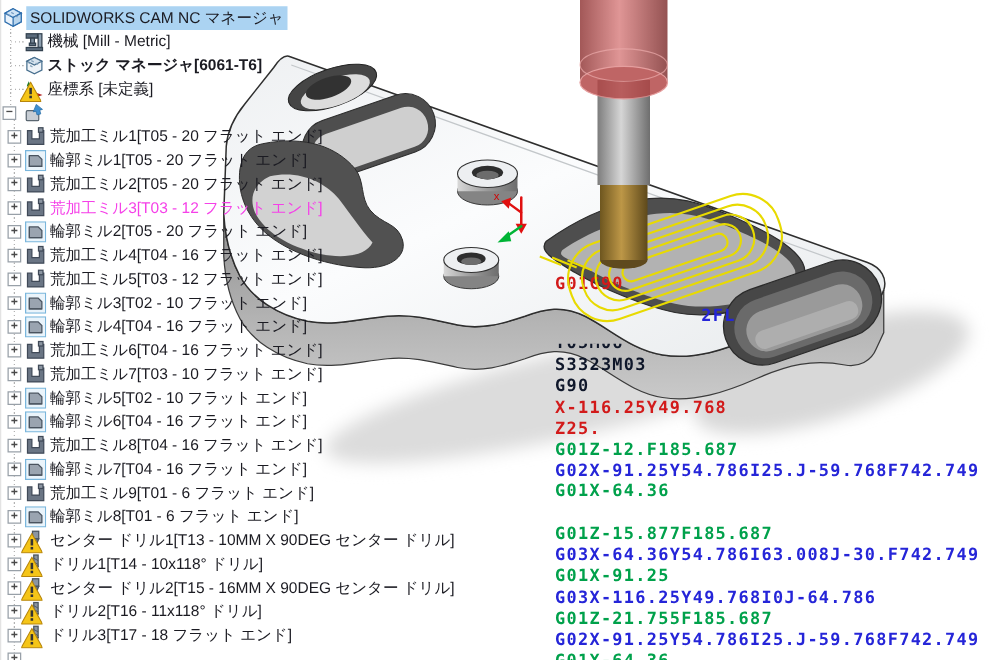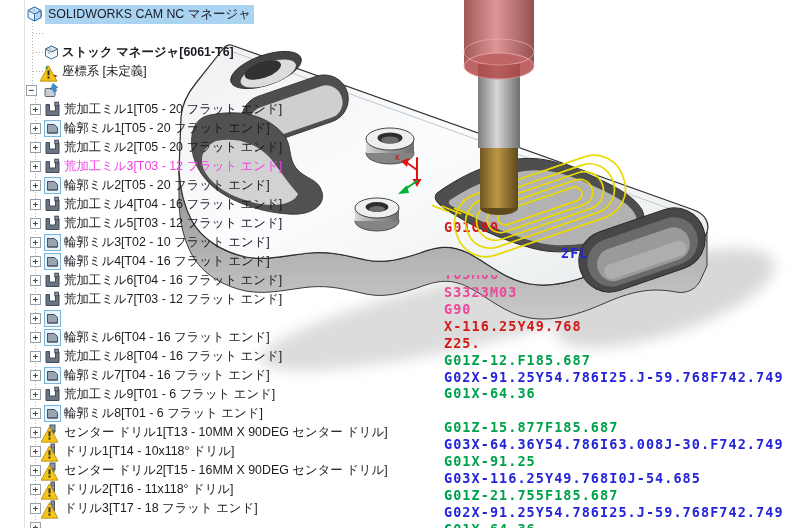--- a/index.html
+++ b/index.html
@@ -5,23 +5,23 @@
   html,body{margin:0;padding:0;background:#fff;}
   #stage{position:relative;width:800px;height:528px;background:#ffffff;overflow:hidden;
          font-family:"Liberation Sans","DejaVu Sans",sans-serif;}
   
   #model-svg,#top-svg{position:absolute;left:0;top:0;}
   #top-svg{pointer-events:none;}
   
   #nc{position:absolute;left:0;top:0;width:800px;height:429px;pointer-events:none;}
   .ncline{position:absolute;font-family:"DejaVu Sans Mono","Liberation Mono",monospace;
           font-weight:bold;font-size:13.5px;letter-spacing:1.05px;white-space:pre;}
-  .c-black{color:#ec4899}.c-red{color:#d21a1a}.c-green{color:#00a14b}.c-blue{color:#2525d8}
+  .c-black{color:#0f172a}.c-red{color:#d21a1a}.c-green{color:#00a14b}.c-blue{color:#2525d8}
   
-  #tree{position:absolute;left:0;top:0;width:460px;height:528px;font-size:12.4px;color:#1b1b22;margin-left:24px;}
+  #tree{position:absolute;left:0;top:0;width:460px;height:528px;font-size:12.4px;color:#1b1b22;}
   .tree-row{position:absolute;left:0;height:19px;width:440px;}
   .tlbl{position:absolute;top:0;line-height:19px;white-space:pre;}
   .sel{color:#f540e8;}
   .root-hl{background:#abd3f2;padding:0 3px;}
   .expbox{position:absolute;top:4px;width:11px;height:11px;box-sizing:border-box;border:1px solid #98a0a8;
           background:#fff;font:bold 9px/9px "DejaVu Sans Mono",monospace;text-align:center;color:#4a4a4a;}
   .ticon{position:absolute;top:1px;width:17px;height:17px;}
   .ticon svg{width:17px;height:17px;display:block;}
   .warnsvg{position:absolute;left:-3px;bottom:-2px;width:10px;height:9px;}
   .vdot{position:absolute;width:1px;background-image:repeating-linear-gradient(to bottom,#b3b3b3 0 1px,transparent 1px 3px);}
@@ -141,21 +141,21 @@
       <div class="ncline c-black" style="left: 444px; top: 284px;">S3323M03</div>
       <div class="ncline c-black" style="left: 444px; top: 300.9px;">G90</div>
       <div class="ncline c-red" style="left: 444px; top: 317.8px;">X-116.25Y49.768</div>
       <div class="ncline c-red" style="left: 444px; top: 334.7px;">Z25.</div>
       <div class="ncline c-green" style="left: 444px; top: 351.6px;">G01Z-12.F185.687</div>
       <div class="ncline c-blue" style="left: 444px; top: 368.5px;">G02X-91.25Y54.786I25.J-59.768F742.749</div>
       <div class="ncline c-green" style="left: 444px; top: 385.4px;">G01X-64.36</div>
       <div class="ncline c-green" style="left: 444px; top: 419.2px;">G01Z-15.877F185.687</div>
       <div class="ncline c-blue" style="left: 444px; top: 436.1px;">G03X-64.36Y54.786I63.008J-30.F742.749</div>
       <div class="ncline c-green" style="left: 444px; top: 453px;">G01X-91.25</div>
-      <div class="ncline c-blue" style="left: 444px; top: 469.9px;">G03X-116.25Y49.768I0J-54.685</div>
+      <div class="ncline c-blue" style="left: 444px; top: 469.9px;">G03X-116.25Y49.768I0J-64.786</div>
       <div class="ncline c-green" style="left: 444px; top: 486.8px;">G01Z-21.755F185.687</div>
       <div class="ncline c-blue" style="left: 444px; top: 503.7px;">G02X-91.25Y54.786I25.J-59.768F742.749</div>
       <div class="ncline c-green" style="left: 444px; top: 520.6px;">G01X-64.36</div>
     </div>
 
   <svg id="top-svg" width="800" height="528" viewBox="0 0 800 528">
     <g fill="none" stroke="#e8da00" stroke-width="1.7">
       <g transform="rotate(-19 540 206)">
         <rect x="452" y="174" width="176" height="64" rx="30"></rect>
         <rect x="463" y="181" width="154" height="50" rx="24"></rect>
@@ -207,20 +207,32 @@
           <svg viewBox="0 0 17 17">
             <polygon points="8.5,1 15,4.5 15,11.5 8.5,15 2,11.5 2,4.5" fill="#e9f2fb" stroke="#2f6fae"></polygon>
             <polygon points="8.5,1 15,4.5 8.5,8 2,4.5" fill="#cfe3f5" stroke="#2f6fae"></polygon>
             <polygon points="8.5,8 15,4.5 15,11.5 8.5,15" fill="#b8d4ec" stroke="#2f6fae"></polygon>
             <path d="M4,5.5 l2,1 M7,4 l2,1 M10,6.5 l2,1" stroke="#6f97bf" fill="none"></path>
           </svg>
         </span>
       <span class="tlbl root-hl" style="left:21px;">SOLIDWORKS CAM NC マネージャ</span>
     </div>
 
+  <div class="tree-row" style="top: 24px;">
+        <span class="ticon" style="left: 19px;">
+          <svg viewBox="0 0 17 17">
+            <rect x="11.5" y="2" width="3" height="11" fill="#8ea0b0" stroke="#33414f"></rect>
+            <rect x="2" y="2" width="9" height="3.5" fill="#5a6b7c" stroke="#33414f"></rect>
+            <rect x="5.5" y="5.5" width="3" height="4.5" fill="#7c8c9c" stroke="#33414f"></rect>
+            <rect x="4.5" y="9.5" width="5" height="2" fill="#5a6b7c" stroke="#33414f"></rect>
+            <rect x="2" y="13" width="13" height="2.5" fill="#5a6b7c" stroke="#33414f"></rect>
+          </svg>
+        </span>
+        <span class="tlbl" style="left: 38px;">機械 [Mill - Metric]</span>
+      </div>
       <div class="tree-row" style="top: 43px; font-weight: bold;">
         <span class="ticon" style="left: 19px;">
           <svg viewBox="0 0 17 17">
             <polygon points="8.5,2 14.5,5 14.5,12 8.5,15 2.5,12 2.5,5" fill="#eef3f8" stroke="#49708f"></polygon>
             <polygon points="8.5,2 14.5,5 8.5,8 2.5,5" fill="#d7e4ef" stroke="#49708f"></polygon>
             <path d="M3.5,6 l2,1 M6,4.5 l2,1 M9.5,6.5 l2,1 M5,8.5 l2,1" stroke="#8aa6bd" fill="none"></path>
           </svg>
         </span>
         <span class="tlbl" style="left: 38px;">ストック マネージャ[6061-T6]</span>
       </div>
@@ -354,31 +366,32 @@
         <span class="tlbl" style="left: 40px;">荒加工ミル6[T04 - 16 フラット エンド]</span>
       </div>
       <div class="tree-row" style="top: 290px;">
         <span class="expbox" style="left: 6px;">+</span>
         <span class="ticon" style="left: 20px;">
           <svg viewBox="0 0 17 17">
             <path d="M2,3.5 v11 h13 v-11 h-3.5 v6.5 h-6 v-6.5 z" fill="#6a7584" stroke="#404a58"></path>
             <rect x="10.8" y="1.2" width="3.6" height="3.6" fill="#8b95a1" stroke="#404a58"></rect>
           </svg>
         </span>
-        <span class="tlbl" style="left: 40px;">荒加工ミル7[T03 - 12 フラット エンド]</span>
+        <span class="tlbl" style="left: 40px;">荒加工ミル7[T03 - 10 フラット エンド]</span>
       </div>
       <div class="tree-row" style="top: 309px;">
         <span class="expbox" style="left: 6px;">+</span>
         <span class="ticon" style="left: 20px;">
           <svg viewBox="0 0 17 17">
             <rect x="0.5" y="0.5" width="16" height="16" fill="#eaf4fb" stroke="#7ab6dc"></rect>
             <path d="M3.5,4.5 h7 l3,3 v5.5 h-10 z" fill="#9aa4b0" stroke="#49535f"></path>
             <path d="M3.5,4.5 v8.5 h10" fill="none" stroke="#49535f"></path>
           </svg>
         </span>
+        <span class="tlbl" style="left: 40px;">輪郭ミル5[T02 - 10 フラット エンド]</span>
       </div>
       <div class="tree-row" style="top: 328px;">
         <span class="expbox" style="left: 6px;">+</span>
         <span class="ticon" style="left: 20px;">
           <svg viewBox="0 0 17 17">
             <rect x="0.5" y="0.5" width="16" height="16" fill="#eaf4fb" stroke="#7ab6dc"></rect>
             <path d="M3.5,4.5 h7 l3,3 v5.5 h-10 z" fill="#9aa4b0" stroke="#49535f"></path>
             <path d="M3.5,4.5 v8.5 h10" fill="none" stroke="#49535f"></path>
           </svg>
         </span>

